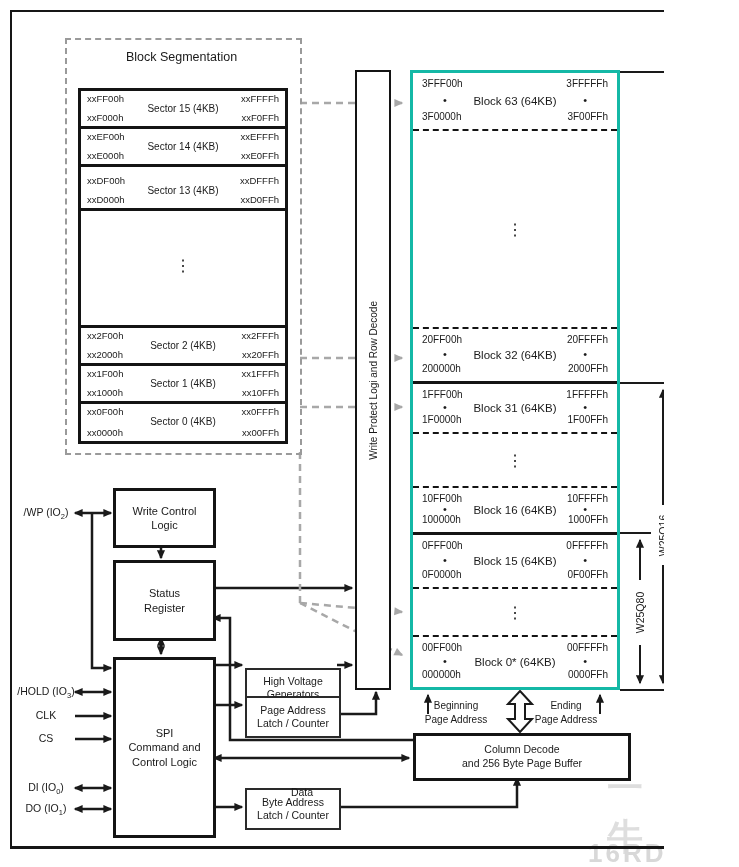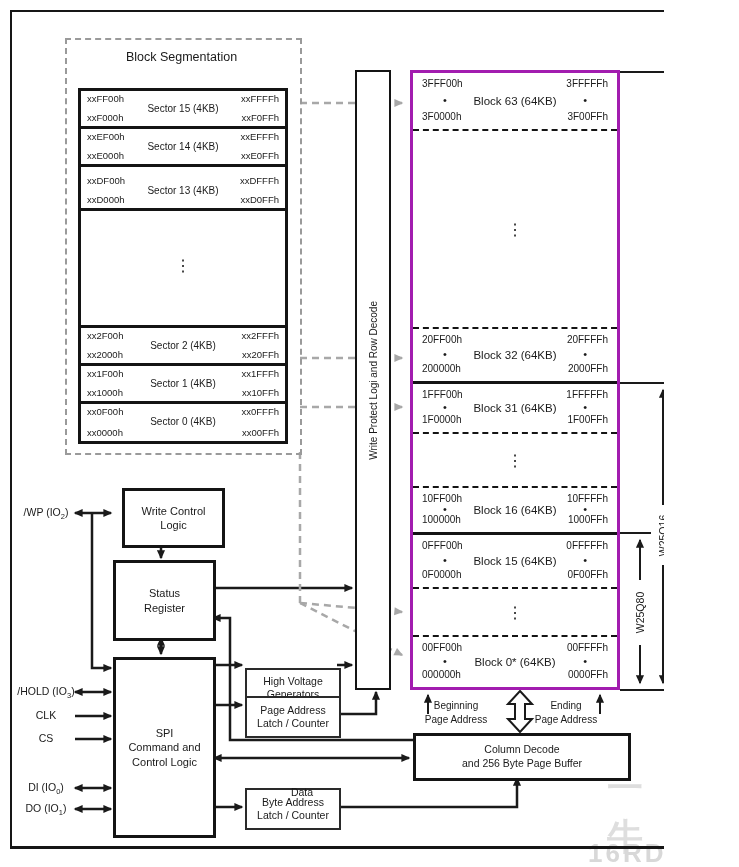--- a/index.html
+++ b/index.html
@@ -18,21 +18,21 @@
   .srow .nm{position:absolute;left:0;top:12px;width:100%;text-align:center;font-size:10px;}
   .srow .bl{position:absolute;left:6px;bottom:3px;}
   .srow .br{position:absolute;right:6px;bottom:3px;}
   .gaprow{position:absolute;left:0;width:100%;border-bottom:3px solid #141414;box-sizing:border-box;
           display:flex;align-items:center;justify-content:center;font-size:16px;letter-spacing:0;}
   
   #wp-bar{left:355px;top:70px;width:36px;height:620px;border:2px solid #141414;background:#fff;z-index:3;
           box-sizing:border-box;display:flex;align-items:center;justify-content:center;}
   #wp-bar span{writing-mode:vertical-rl;transform:rotate(180deg);font-size:10px;white-space:nowrap;}
   
-  #array{left:410px;top:70px;width:210px;height:620px;border:3px solid #a21caf;background:#fff;z-index:3;box-sizing:border-box;}
+  #array{left:410px;top:70px;width:210px;height:620px;border:3px solid #14b8a6;background:#fff;z-index:3;box-sizing:border-box;}
   .brow{position:absolute;left:0;width:100%;box-sizing:border-box;font-size:10px;}
   .brow.dash{border-bottom:2px dashed #141414;}
   .brow.solid{border-bottom:3px solid #141414;}
   .brow .tl{position:absolute;left:9px;top:5px;}
   .brow .tr{position:absolute;right:9px;top:5px;}
   .brow .nm{position:absolute;left:0;top:50%;transform:translateY(-50%);width:100%;text-align:center;font-size:11.5px;}
   .brow .bl{position:absolute;left:9px;bottom:7px;}
   .brow .br{position:absolute;right:9px;bottom:7px;}
   .brow .dl{position:absolute;left:30px;top:50%;transform:translateY(-55%);font-size:11px;}
   .brow .dr{position:absolute;right:30px;top:50%;transform:translateY(-55%);font-size:11px;}
@@ -223,21 +223,21 @@
       <span class="tl">00FF00h</span>
       <span class="tr">00FFFFh</span>
       <span class="nm">Block 0* (64KB)</span>
       <span class="dl">•</span>
       <span class="dr">•</span>
       <span class="bl">000000h</span>
       <span class="br">0000FFh</span>
     </div>
   </div>
 
-  <div class="box3" style="left:113px;top:488px;width:97px;height:54px;margin-left:9px;">Write Control
+  <div class="box3" style="left:113px;top:488px;width:97px;height:54px;">Write Control
 Logic</div>
   <div class="box3" style="left:113px;top:560px;width:97px;height:75px;">Status
 Register</div>
   <div class="box3" style="left:113px;top:657px;width:97px;height:175px;">SPI
 Command and
 Control Logic</div>
   <div class="box1" style="left:245px;top:648px;width:92px;height:36px;margin-top:20px;">High Voltage
 Generators</div>
   <div class="box1" style="left:245px;top:696px;width:92px;height:38px;">Page Address
 Latch / Counter</div>

